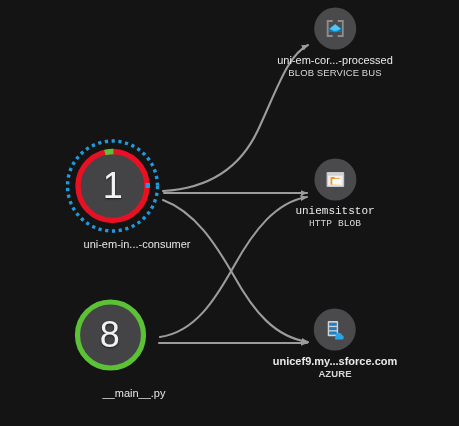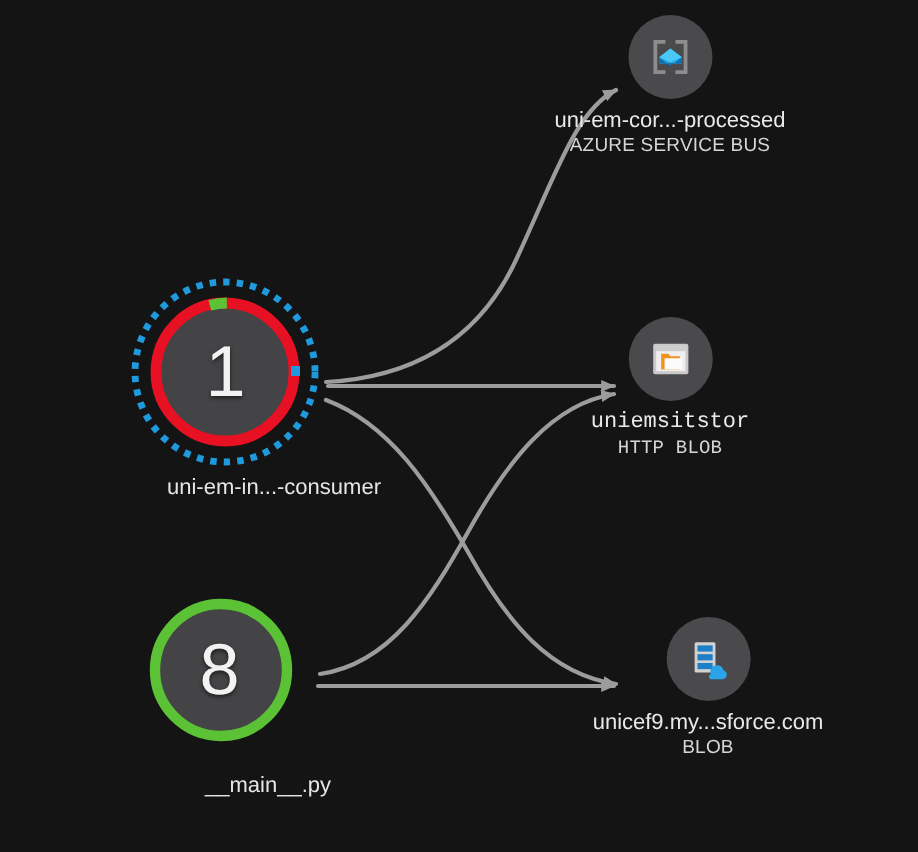--- a/index.html
+++ b/index.html
@@ -150,51 +150,51 @@
           <path d="M3.5 3.5 h6 v1.9 h-4.1 v13.2 h4.1 v1.9 h-6 z" fill="#8d8d8d"></path>
           <path d="M20.5 3.5 h-6 v1.9 h4.1 v13.2 h-4.1 v1.9 h6 z" fill="#8d8d8d"></path>
 
           <path d="M6.3 15.3 v-3.1 l5.7 -4.4 l5.7 4.4 v3.1 z" fill="#22a5e2"></path>
           <path d="M6.3 12.2 l5.7 4.3 l5.7 -4.3 v3.1 h-11.4 z" fill="#0f6fb5"></path>
           <path d="M6.3 12.2 l5.7 -4.4 l5.7 4.4 l-5.7 2.4 z" fill="#49c8f5"></path>
         </svg>
       </span>
     </div>
     <span class="dep-label">uni-em-cor...-processed</span>
-    <span class="dep-sublabel">AZURE SERVICE BUS</span>
+    <span class="dep-sublabel">BLOB SERVICE BUS</span>
   </div>
 
   <div class="node dep-node" style="left:335px; top:194px;font-family:Liberation Mono, monospace;">
     <div class="dep-disc">
       <span>
         <svg class="icon-svg" width="24" height="24" viewBox="0 0 24 24">
           <rect x="3.2" y="4.4" width="17.6" height="15.2" rx="1" fill="#c9c9c9"></rect>
           <rect x="4.7" y="5.9" width="14.6" height="12.2" fill="#efefef"></rect>
           <rect x="4.7" y="5.9" width="14.6" height="2.2" fill="#cdcdcd"></rect>
 
           <path d="M7.2 9.4 h3.6 l1.1 1.3 h4.6 v6.6 h-9.3 z" fill="#f3921f"></path>
           <path d="M8.9 11.6 h8.6 v5.7 h-8.6 z" fill="#fbfbfb"></path>
         </svg>
       </span>
     </div>
     <span class="dep-label">uniemsitstor</span>
     <span class="dep-sublabel">HTTP BLOB</span>
   </div>
 
-  <div class="node dep-node" style="left:354px; top:344px;">
+  <div class="node dep-node" style="left:335px; top:344px;font-weight:bold;">
     <div class="dep-disc">
       <span>
         <svg class="icon-svg" width="24" height="24" viewBox="0 0 24 24">
 
           <rect x="5" y="3.6" width="10.4" height="15.2" rx="0.8" fill="#d2d2d2"></rect>
           <rect x="6.4" y="5.2" width="7.6" height="3.1" fill="#1f7fc4"></rect>
           <rect x="6.4" y="9.6" width="7.6" height="3.1" fill="#1f7fc4"></rect>
           <rect x="6.4" y="14" width="7.6" height="3.1" fill="#1f7fc4"></rect>
 
           <path d="M13.1 19.6 a3.1 3.1 0 0 1 2.9 -4.4 a3.6 3.6 0 0 1 3.5 2.6 a2.2 2.2 0 0 1 -0.5 4.3 h-5.1 a1.3 1.3 0 0 1 -0.8 -2.5 z" fill="#2aa3e8"></path>
         </svg>
       </span>
     </div>
     <span class="dep-label">unicef9.my...sforce.com</span>
-    <span class="dep-sublabel">BLOB</span>
+    <span class="dep-sublabel">AZURE</span>
   </div>
 
 </div>
 
 </body></html>

